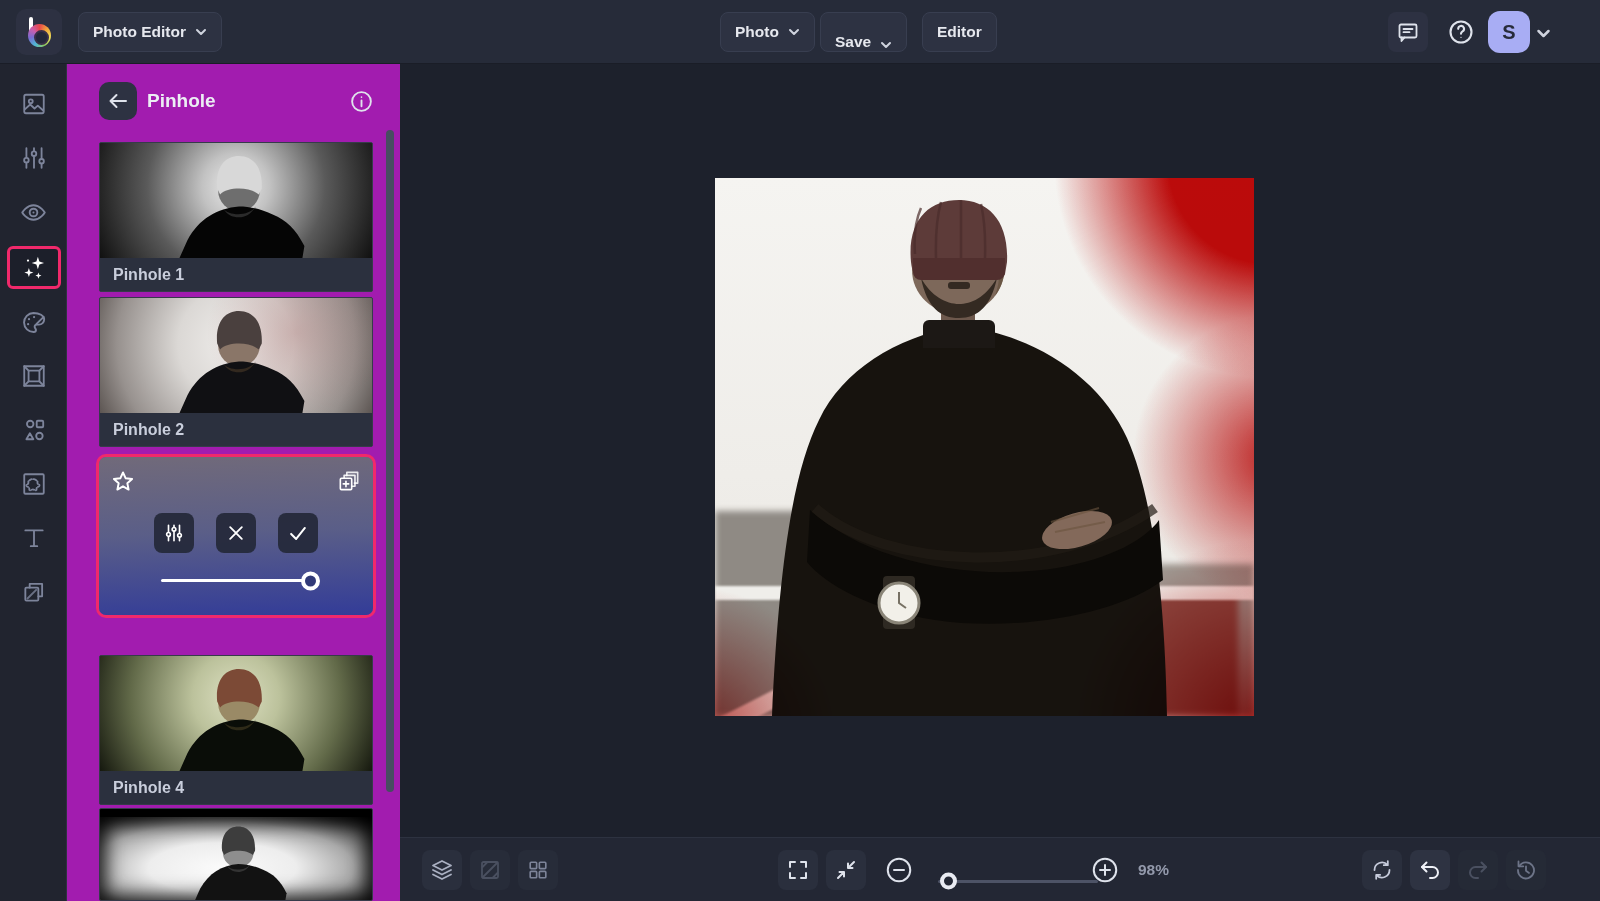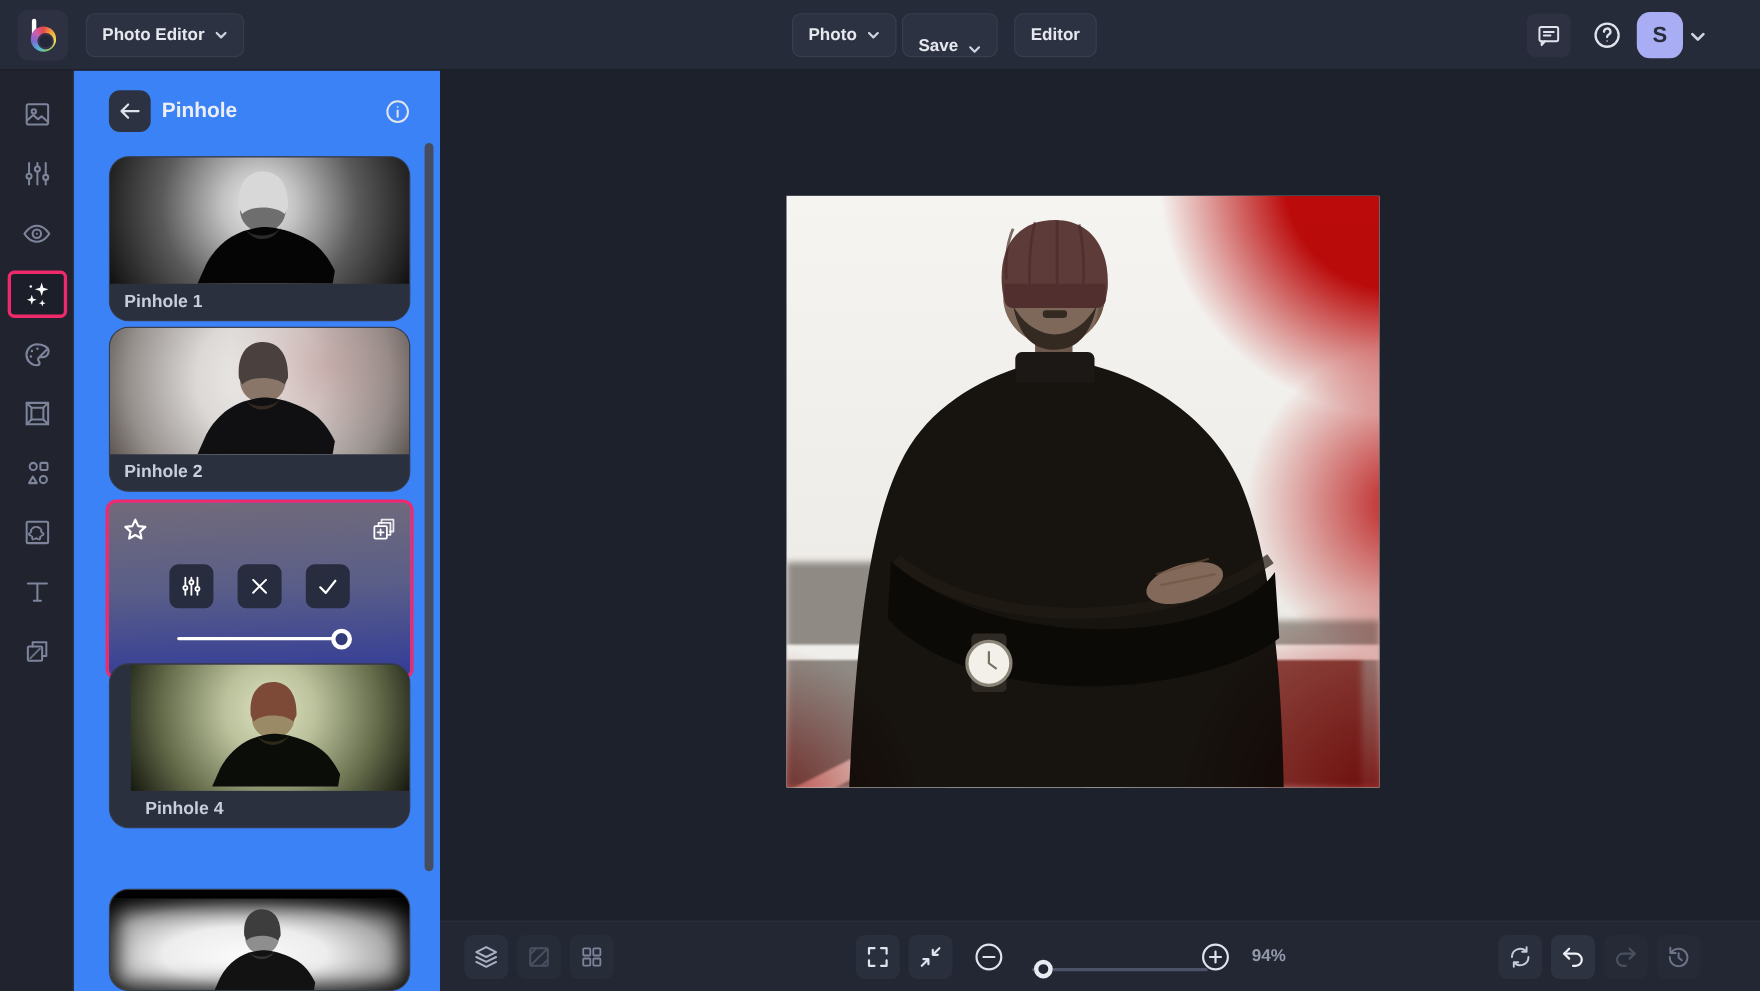--- a/index.html
+++ b/index.html
@@ -36,28 +36,28 @@
     background:#21242f; border-right:1px solid #2e3340; z-index:20; }
   .side-item { position:absolute; left:0; width:67px; height:44px;
     display:flex; align-items:center; justify-content:center; color:#7d849b; }
   .side-item svg { stroke:currentColor; fill:none; stroke-width:1.7; stroke-linecap:round; stroke-linejoin:round; }
   .side-active-box { position:absolute; left:7px; width:54px; height:43px;
     border:3px solid #f0296b; border-radius:6px; background:#1c1f2a;
     display:flex; align-items:center; justify-content:center; color:#ffffff; }
 
   
   .panel { position:absolute; left:67px; top:64px; width:333px; height:837px;
-    background:#3b82f6; z-index:10; overflow:hidden; }
+    background:#a21caf; z-index:10; overflow:hidden; }
   .back-btn { position:absolute; left:32px; top:18px; width:38px; height:38px; border-radius:10px;
     background:#2d3242; display:flex; align-items:center; justify-content:center; }
   .panel-title { position:absolute; left:80px; top:26px; font-size:19px; font-weight:700; color:#eceef4; }
   .info-btn { position:absolute; right:26px; top:24px; width:26px; height:26px;
     display:flex; align-items:center; justify-content:center; }
 
-  .card { position:absolute; left:32px; width:274px; border-radius:18px; overflow:hidden;
+  .card { position:absolute; left:32px; width:274px; border-radius:2px; overflow:hidden;
     background:#2b303e; border:1px solid #363b4a; }
   .thumb { position:relative; width:100%; height:115px; overflow:hidden; }
   .thumb svg { position:absolute; left:0; top:0; width:100%; height:100%; }
   .card-label { height:33px; display:flex; align-items:center; padding-left:13px;
     font-size:16px; font-weight:700; color:#c9cedc; background:#2b303e; }
 
   .thumb-p1 { background:radial-gradient(circle at 50% 38%, #ececec 0%, #c2c2c2 22%, #5a5a5a 58%, #101010 100%); --skin:#6e6e6e; --hat:#d8d8d8; --coat:#050505; --beard:#2a2a2a; }
   .thumb-p2 { background:radial-gradient(circle at 72% 30%, rgba(150,70,70,.28), rgba(150,70,70,0) 42%),
               radial-gradient(circle at 50% 40%, #f0eeec 0%, #dbd8d5 38%, #97918e 78%, #5c5552 100%);
               --skin:#8a7668; --hat:#4a403e; --coat:#101013; --beard:#33291f; }
@@ -373,21 +373,21 @@
     <div class="sel-btn" style="left:179px;">
       <svg width="22" height="22" viewBox="0 0 24 24" class="stroke-ic" style="stroke-width:2.2">
         <path d="M4.5 13l5.5 5.5L19.5 6.5"></path>
       </svg>
     </div>
     <div class="sel-slider">
       <div class="sel-knob"></div>
     </div>
   </div>
 
-  <div class="card" style="top:539px;padding-left:19px;">
+  <div class="card" style="top:591px;">
     <div class="thumb thumb-p4">
       <svg viewBox="0 0 274 116">
           <use href="#fig-thumb"></use>
         </svg>
     </div>
     <div class="card-label">Pinhole 4</div>
   </div>
 
   <div class="card" style="top:744px; height:93px;">
     <div class="thumb thumb-p5" style="height:93px;">
@@ -512,21 +512,21 @@
     <div class="zoom-knob"></div>
   </div>
   <div class="bb-plain" style="left:688px;">
     <span class="icon bright">
       <svg width="30" height="30" viewBox="0 0 24 24" class="stroke-ic" style="stroke-width:1.6">
         <circle cx="12" cy="12" r="9"></circle>
           <path d="M8 12h8M12 8v8"></path>
       </svg>
     </span>
   </div>
-  <div class="zoom-label">94%</div>
+  <div class="zoom-label">98%</div>
 
   <div class="bb-btn" style="left:962px;">
     <span class="icon" style="color:#c6cbdb">
       <svg width="24" height="24" viewBox="0 0 24 24" class="stroke-ic">
         <path d="M4.5 12a7.5 7.5 0 0 1 13-5.1M17.8 3.2v4h-4"></path>
         <path d="M19.5 12a7.5 7.5 0 0 1-13 5.1M6.2 20.8v-4h4"></path>
       </svg>
     </span>
   </div>
   <div class="bb-btn" style="left:1010px; background:#2e3342;">

